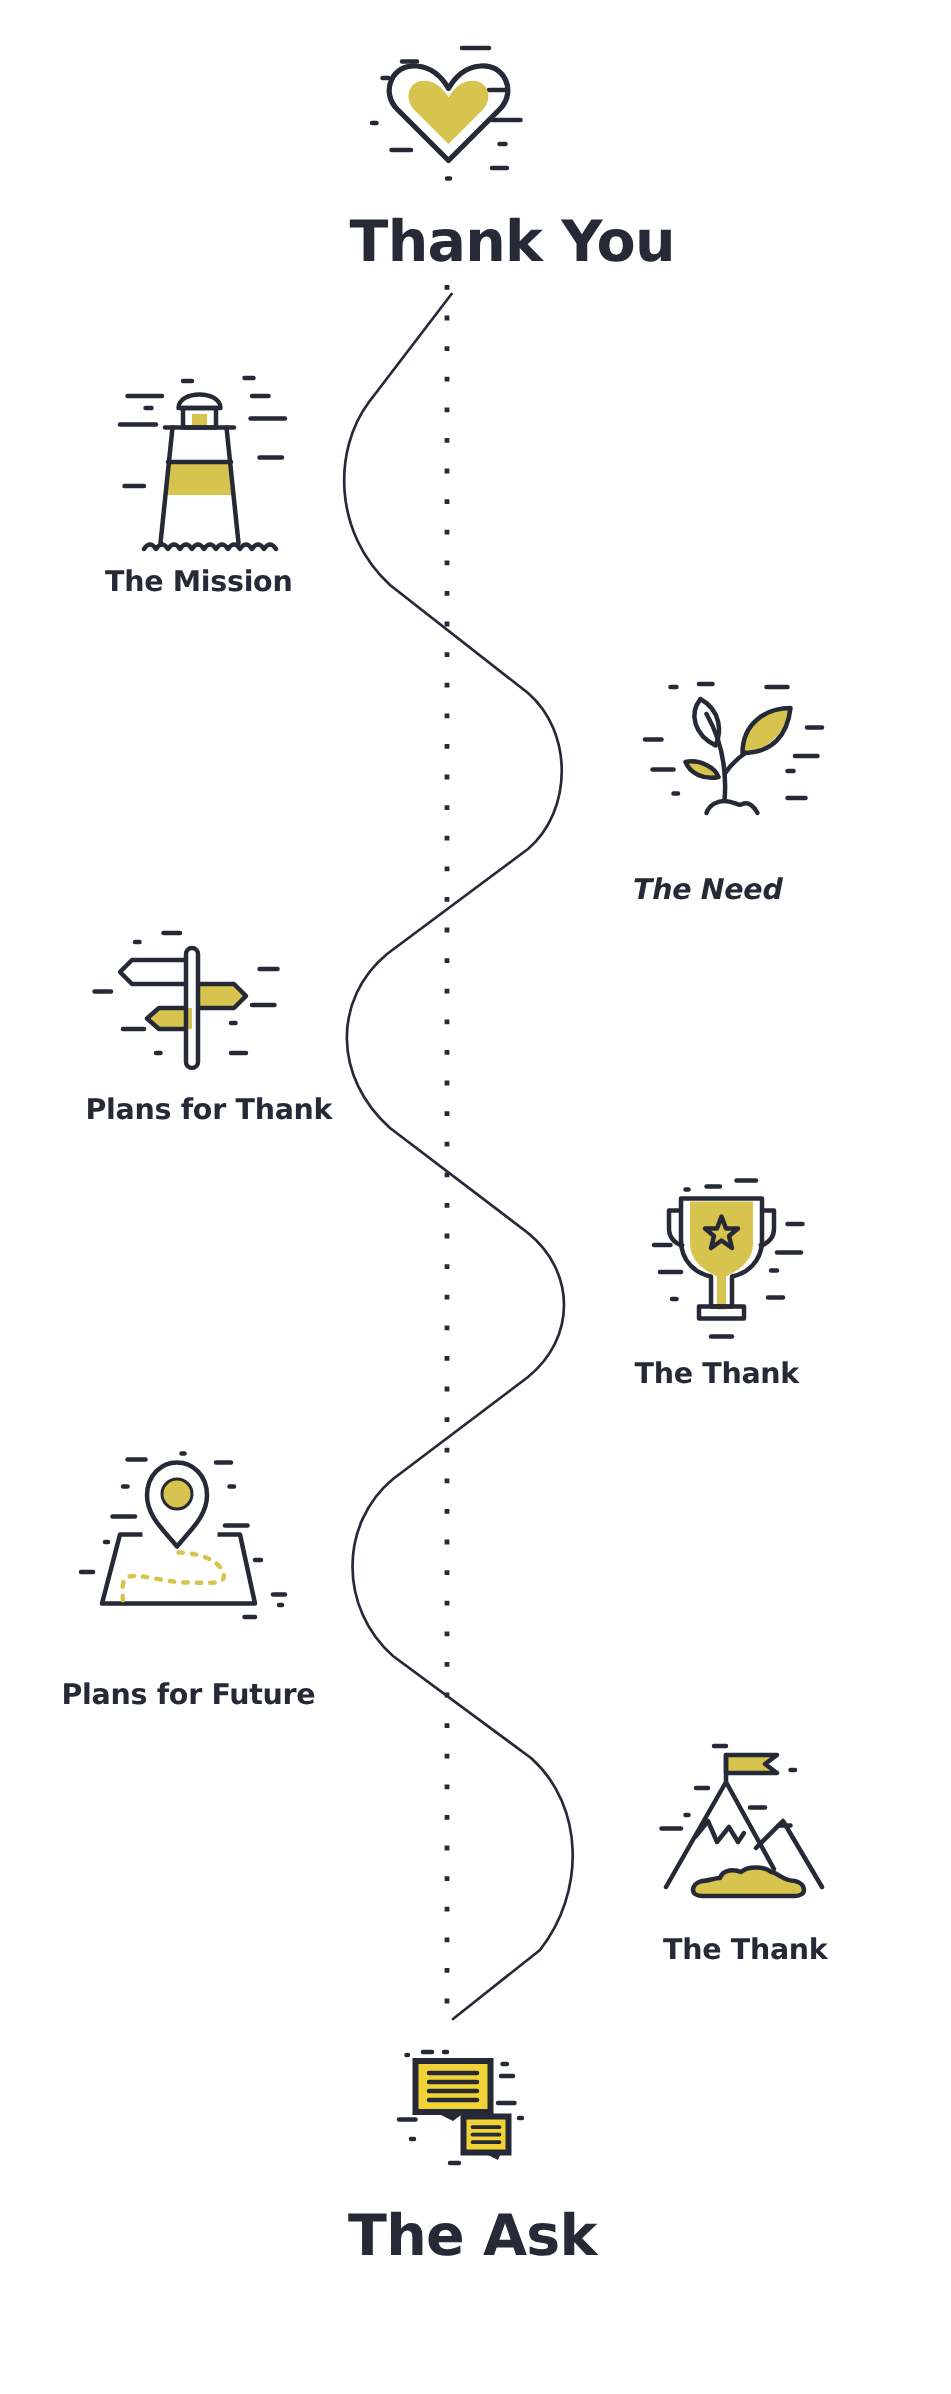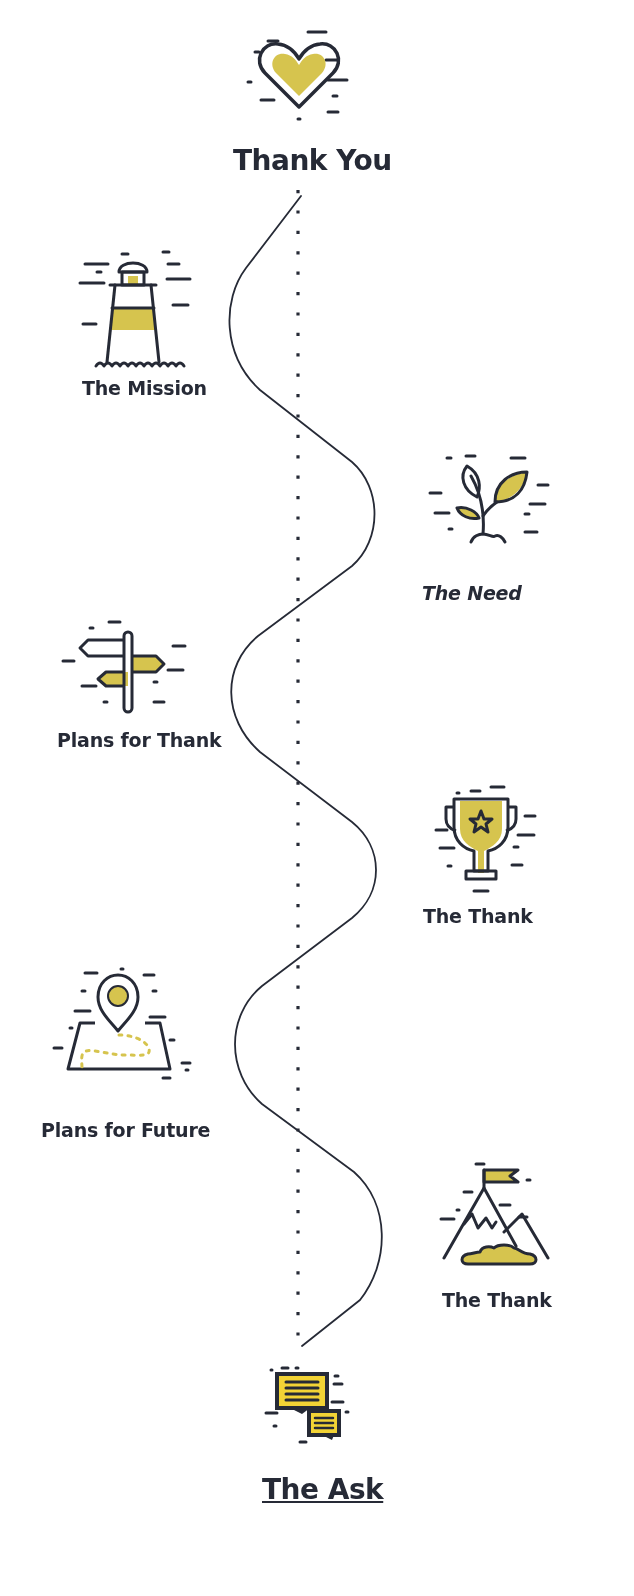--- a/index.html
+++ b/index.html
@@ -25,21 +25,21 @@
       font-weight: bold;
       color: #262a36;
       white-space: nowrap;
       letter-spacing: -0.2px;
     }
     .label.small {
       font-size: 19px;
       line-height: 22px;
     }
     .label.big {
-      font-size: 28px;
+      font-size: 38px;
       line-height: 32px;
       letter-spacing: -0.5px;
     }
     .icon {
       position: absolute;
     }
   </style>
 </head>
 <body>
 
@@ -98,21 +98,21 @@
     <g stroke="#262a36" stroke-width="3" fill="none" stroke-linejoin="round" stroke-linecap="round">
       <path d="M 49 22 C 49 10, 77 10, 77 22 Z"></path>
       <rect x="52" y="22" width="22" height="13"></rect>
       <line x1="40" y1="35" x2="86" y2="35"></line>
       <line x1="45" y1="35" x2="37" y2="112"></line>
       <line x1="81" y1="35" x2="89" y2="112"></line>
       <line x1="42" y1="58" x2="84" y2="58"></line>
       <path d="M 26 116 q 4 -6 8 0 q 4 -6 8 0 q 4 -6 8 0 q 4 -6 8 0 q 4 -6 8 0 q 4 -6 8 0 q 4 -6 8 0 q 4 -6 8 0 q 4 -6 8 0 q 4 -6 8 0 q 4 -6 8 0"></path>
     </g>
   </svg>
-  <div class="label small" style="left:70px;top:377px;margin-left:12px;">The Mission</div>
+  <div class="label small" style="left:70px;top:377px;">The Mission</div>
 
   <svg class="icon" width="140" height="100" viewBox="0 0 140 100" style="left:415px;top:450px;">
     <g stroke="#262a36" stroke-width="3" stroke-linecap="round" fill="none">
       <line x1="32" y1="8" x2="36" y2="8"></line>
       <line x1="51" y1="6" x2="60" y2="6"></line>
       <line x1="96" y1="8" x2="110" y2="8"></line>
       <line x1="123" y1="35" x2="133" y2="35"></line>
       <line x1="15" y1="43" x2="26" y2="43"></line>
       <line x1="115" y1="54" x2="130" y2="54"></line>
       <line x1="20" y1="63" x2="34" y2="63"></line>
@@ -249,15 +249,15 @@
       <line x1="24" y1="38" x2="56" y2="38"></line>
     </g>
     <rect x="47" y="49" width="30" height="24" fill="#f2d335" stroke="#262a36" stroke-width="4"></rect>
     <path d="M 60 73 L 70 78 L 72 73 Z" fill="#262a36"></path>
     <g stroke="#262a36" stroke-width="2.5" stroke-linecap="round">
       <line x1="53" y1="56" x2="71" y2="56"></line>
       <line x1="53" y1="61" x2="71" y2="61"></line>
       <line x1="53" y1="66" x2="71" y2="66"></line>
     </g>
   </svg>
-  <div class="label big" style="left:262px;top:1474px;text-decoration:underline;">The Ask</div>
+  <div class="label big" style="left:232px;top:1474px;">The Ask</div>
 
 </div>
 
 </body></html>

